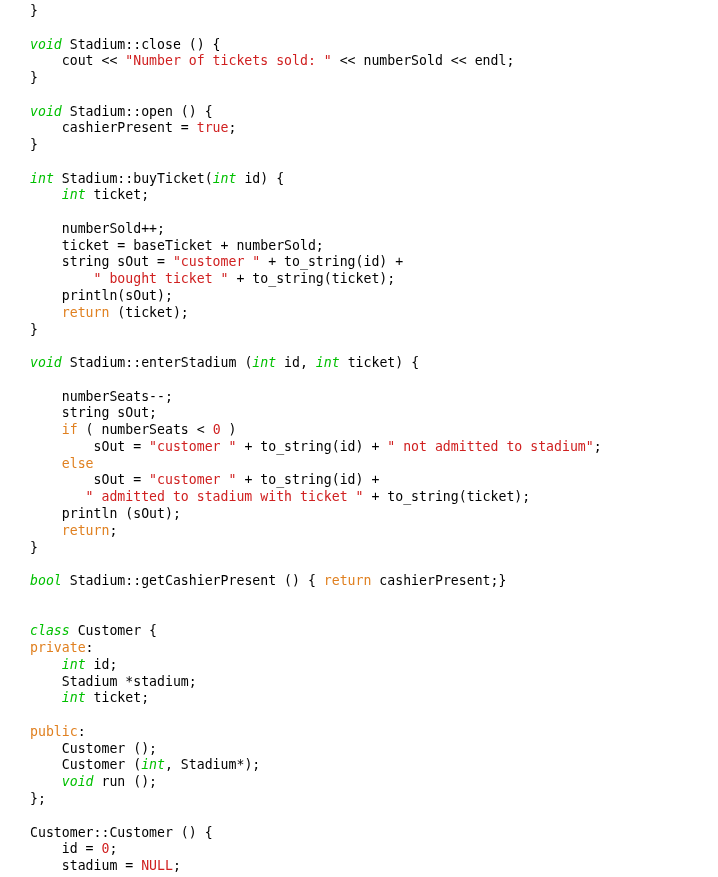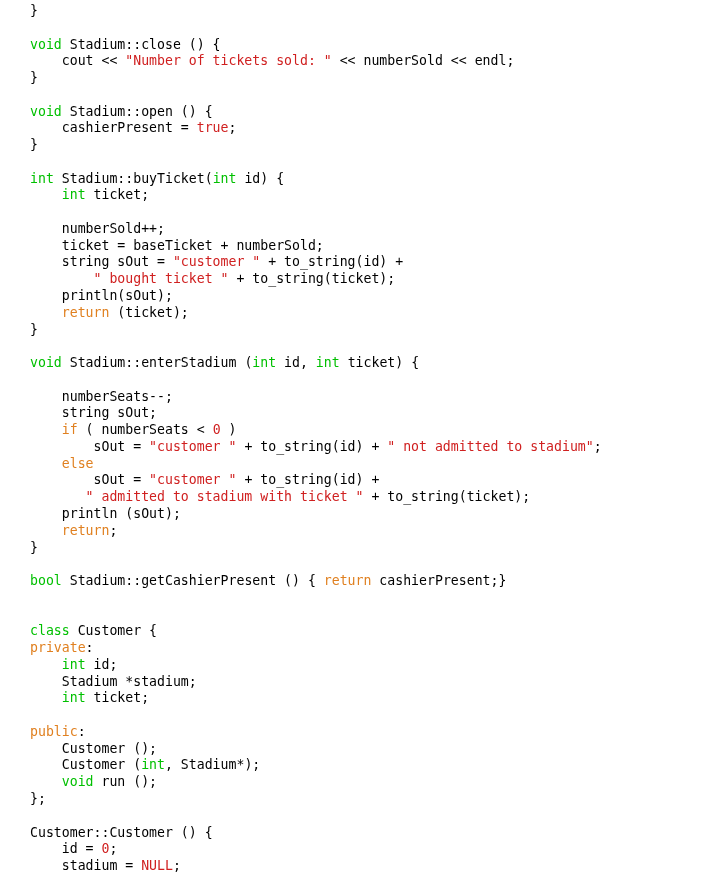--- a/index.html
+++ b/index.html
@@ -27,21 +27,21 @@
   }
   .ln {
     display: block;
     height: 16.78px;
     white-space: pre;
   }
   .ln:empty::after {
     content: "\200b";
   }
   
-  .t-kw   { color: #00c000; }
+  .t-kw   { color: #00c000; font-style: italic; }
   .t-str  { color: #d02020; }
   .t-lit  { color: #d02020; }
   .t-ctl  { color: #e08020; }
   .t-pln  { color: #000000; }
 </style>
 </head>
 <body>
 
 <div id="code-listing"><span class="ln"><span class="t-pln" style="color: rgb(0, 0, 0);">}</span></span><span class="ln"></span><span class="ln"><span class="t-kw" style="color: rgb(0, 192, 0);">void</span><span class="t-pln" style="color: rgb(0, 0, 0);"> Stadium::close () {</span></span><span class="ln"><span class="t-pln" style="color: rgb(0, 0, 0);">    cout &lt;&lt; </span><span class="t-str" style="color: rgb(208, 32, 32);">"Number of tickets sold: "</span><span class="t-pln" style="color: rgb(0, 0, 0);"> &lt;&lt; numberSold &lt;&lt; endl;</span></span><span class="ln"><span class="t-pln" style="color: rgb(0, 0, 0);">}</span></span><span class="ln"></span><span class="ln"><span class="t-kw" style="color: rgb(0, 192, 0);">void</span><span class="t-pln" style="color: rgb(0, 0, 0);"> Stadium::open () {</span></span><span class="ln"><span class="t-pln" style="color: rgb(0, 0, 0);">    cashierPresent = </span><span class="t-lit" style="color: rgb(208, 32, 32);">true</span><span class="t-pln" style="color: rgb(0, 0, 0);">;</span></span><span class="ln"><span class="t-pln" style="color: rgb(0, 0, 0);">}</span></span><span class="ln"></span><span class="ln"><span class="t-kw" style="color: rgb(0, 192, 0);">int</span><span class="t-pln" style="color: rgb(0, 0, 0);"> Stadium::buyTicket(</span><span class="t-kw" style="color: rgb(0, 192, 0);">int</span><span class="t-pln" style="color: rgb(0, 0, 0);"> id) {</span></span><span class="ln"><span class="t-pln" style="color: rgb(0, 0, 0);">    </span><span class="t-kw" style="color: rgb(0, 192, 0);">int</span><span class="t-pln" style="color: rgb(0, 0, 0);"> ticket;</span></span><span class="ln"></span><span class="ln"><span class="t-pln" style="color: rgb(0, 0, 0);">    numberSold++;</span></span><span class="ln"><span class="t-pln" style="color: rgb(0, 0, 0);">    ticket = baseTicket + numberSold;</span></span><span class="ln"><span class="t-pln" style="color: rgb(0, 0, 0);">    string sOut = </span><span class="t-str" style="color: rgb(208, 32, 32);">"customer "</span><span class="t-pln" style="color: rgb(0, 0, 0);"> + to_string(id) +</span></span><span class="ln"><span class="t-pln" style="color: rgb(0, 0, 0);">        </span><span class="t-str" style="color: rgb(208, 32, 32);">" bought ticket "</span><span class="t-pln" style="color: rgb(0, 0, 0);"> + to_string(ticket);</span></span><span class="ln"><span class="t-pln" style="color: rgb(0, 0, 0);">    println(sOut);</span></span><span class="ln"><span class="t-pln" style="color: rgb(0, 0, 0);">    </span><span class="t-ctl" style="color: rgb(224, 128, 32);">return</span><span class="t-pln" style="color: rgb(0, 0, 0);"> (ticket);</span></span><span class="ln"><span class="t-pln" style="color: rgb(0, 0, 0);">}</span></span><span class="ln"></span><span class="ln"><span class="t-kw" style="color: rgb(0, 192, 0);">void</span><span class="t-pln" style="color: rgb(0, 0, 0);"> Stadium::enterStadium (</span><span class="t-kw" style="color: rgb(0, 192, 0);">int</span><span class="t-pln" style="color: rgb(0, 0, 0);"> id, </span><span class="t-kw" style="color: rgb(0, 192, 0);">int</span><span class="t-pln" style="color: rgb(0, 0, 0);"> ticket) {</span></span><span class="ln"></span><span class="ln"><span class="t-pln" style="color: rgb(0, 0, 0);">    numberSeats--;</span></span><span class="ln"><span class="t-pln" style="color: rgb(0, 0, 0);">    string sOut;</span></span><span class="ln"><span class="t-pln" style="color: rgb(0, 0, 0);">    </span><span class="t-ctl" style="color: rgb(224, 128, 32);">if</span><span class="t-pln" style="color: rgb(0, 0, 0);"> ( numberSeats &lt; </span><span class="t-lit" style="color: rgb(208, 32, 32);">0</span><span class="t-pln" style="color: rgb(0, 0, 0);"> )</span></span><span class="ln"><span class="t-pln" style="color: rgb(0, 0, 0);">        sOut = </span><span class="t-str" style="color: rgb(208, 32, 32);">"customer "</span><span class="t-pln" style="color: rgb(0, 0, 0);"> + to_string(id) + </span><span class="t-str" style="color: rgb(208, 32, 32);">" not admitted to stadium"</span><span class="t-pln" style="color: rgb(0, 0, 0);">;</span></span><span class="ln"><span class="t-pln" style="color: rgb(0, 0, 0);">    </span><span class="t-ctl" style="color: rgb(224, 128, 32);">else</span></span><span class="ln"><span class="t-pln" style="color: rgb(0, 0, 0);">        sOut = </span><span class="t-str" style="color: rgb(208, 32, 32);">"customer "</span><span class="t-pln" style="color: rgb(0, 0, 0);"> + to_string(id) +</span></span><span class="ln"><span class="t-pln" style="color: rgb(0, 0, 0);">       </span><span class="t-str" style="color: rgb(208, 32, 32);">" admitted to stadium with ticket "</span><span class="t-pln" style="color: rgb(0, 0, 0);"> + to_string(ticket);</span></span><span class="ln"><span class="t-pln" style="color: rgb(0, 0, 0);">    println (sOut);</span></span><span class="ln"><span class="t-pln" style="color: rgb(0, 0, 0);">    </span><span class="t-ctl" style="color: rgb(224, 128, 32);">return</span><span class="t-pln" style="color: rgb(0, 0, 0);">;</span></span><span class="ln"><span class="t-pln" style="color: rgb(0, 0, 0);">}</span></span><span class="ln"></span><span class="ln"><span class="t-kw" style="color: rgb(0, 192, 0);">bool</span><span class="t-pln" style="color: rgb(0, 0, 0);"> Stadium::getCashierPresent () { </span><span class="t-ctl" style="color: rgb(224, 128, 32);">return</span><span class="t-pln" style="color: rgb(0, 0, 0);"> cashierPresent;}</span></span><span class="ln"></span><span class="ln"></span><span class="ln"><span class="t-kw" style="color: rgb(0, 192, 0);">class</span><span class="t-pln" style="color: rgb(0, 0, 0);"> Customer {</span></span><span class="ln"><span class="t-ctl" style="color: rgb(224, 128, 32);">private</span><span class="t-pln" style="color: rgb(0, 0, 0);">:</span></span><span class="ln"><span class="t-pln" style="color: rgb(0, 0, 0);">    </span><span class="t-kw" style="color: rgb(0, 192, 0);">int</span><span class="t-pln" style="color: rgb(0, 0, 0);"> id;</span></span><span class="ln"><span class="t-pln" style="color: rgb(0, 0, 0);">    Stadium *stadium;</span></span><span class="ln"><span class="t-pln" style="color: rgb(0, 0, 0);">    </span><span class="t-kw" style="color: rgb(0, 192, 0);">int</span><span class="t-pln" style="color: rgb(0, 0, 0);"> ticket;</span></span><span class="ln"></span><span class="ln"><span class="t-ctl" style="color: rgb(224, 128, 32);">public</span><span class="t-pln" style="color: rgb(0, 0, 0);">:</span></span><span class="ln"><span class="t-pln" style="color: rgb(0, 0, 0);">    Customer ();</span></span><span class="ln"><span class="t-pln" style="color: rgb(0, 0, 0);">    Customer (</span><span class="t-kw" style="color: rgb(0, 192, 0);">int</span><span class="t-pln" style="color: rgb(0, 0, 0);">, Stadium*);</span></span><span class="ln"><span class="t-pln" style="color: rgb(0, 0, 0);">    </span><span class="t-kw" style="color: rgb(0, 192, 0);">void</span><span class="t-pln" style="color: rgb(0, 0, 0);"> run ();</span></span><span class="ln"><span class="t-pln" style="color: rgb(0, 0, 0);">};</span></span><span class="ln"></span><span class="ln"><span class="t-pln" style="color: rgb(0, 0, 0);">Customer::Customer () {</span></span><span class="ln"><span class="t-pln" style="color: rgb(0, 0, 0);">    id = </span><span class="t-lit" style="color: rgb(208, 32, 32);">0</span><span class="t-pln" style="color: rgb(0, 0, 0);">;</span></span><span class="ln"><span class="t-pln" style="color: rgb(0, 0, 0);">    stadium = </span><span class="t-lit" style="color: rgb(208, 32, 32);">NULL</span><span class="t-pln" style="color: rgb(0, 0, 0);">;</span></span></div>
 

